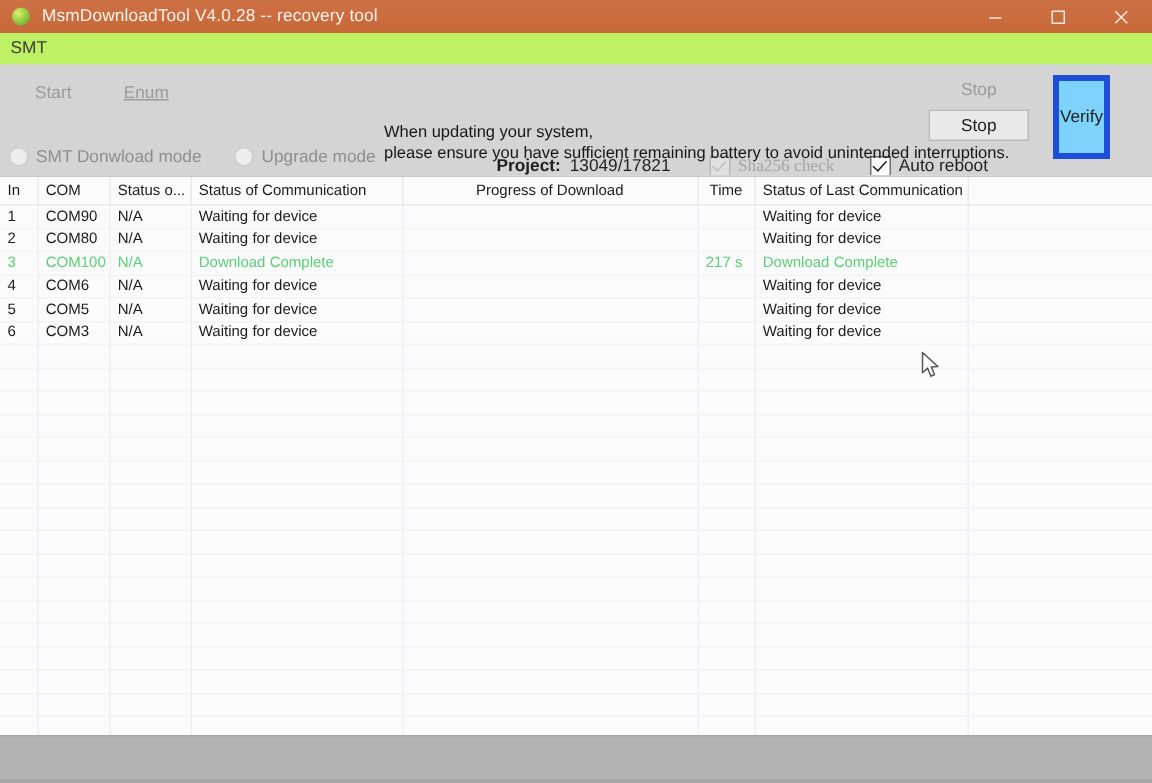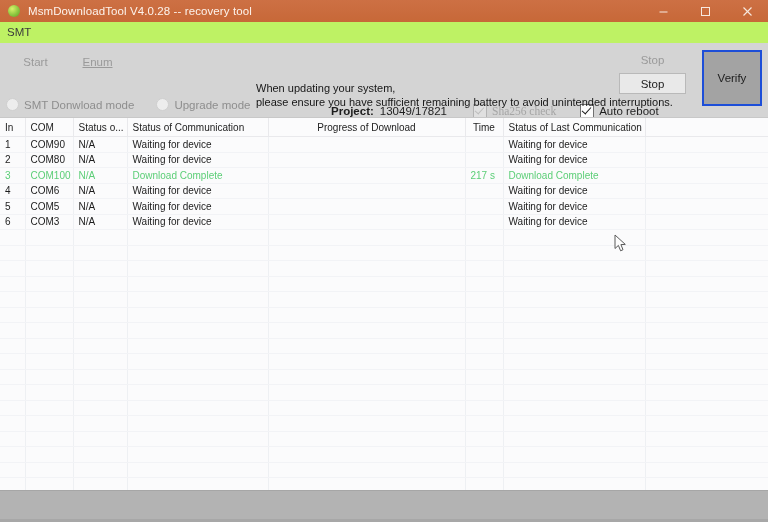--- a/index.html
+++ b/index.html
@@ -113,22 +113,22 @@
     border: 1px solid transparent;
   }
   .btn.disabled {
     color: #9a9a9a;
   }
   .btn-start  { left: 8px;  top: 8px;  width: 55px; height: 21px; }
   .btn-enum   { left: 70px; top: 8px;  width: 55px; height: 21px; text-decoration: underline; }
   .btn-exit   { left: 625px; top: 6px;  width: 55px; height: 21px; }
   .btn-stop   { left: 619px; top: 30px; width: 67px; height: 21px;
                 background:#e9e9e9; border:1px solid #b9b9b9; color:#1d1d1d; }
-  .btn-verify { left: 702px; top: 7px;  width: 60px; height: 56px;
-                background:#a3a3a3; border:2px solid #1d4ed8; color:#1d1d1d; }
+  .btn-verify { left: 702px; top: 7px;  width: 38px; height: 56px;
+                background:#7dd3fc; border:4px solid #1d4ed8; color:#1d1d1d; }
 
   .project-row {
     position: absolute;
     left: 331px; top: 61px;
     display: flex;
     align-items: center;
     font-size: 11.5px;
     color: #1e1e1e;
   }
   .project-label { font-weight: bold; margin-right: 6px; }

